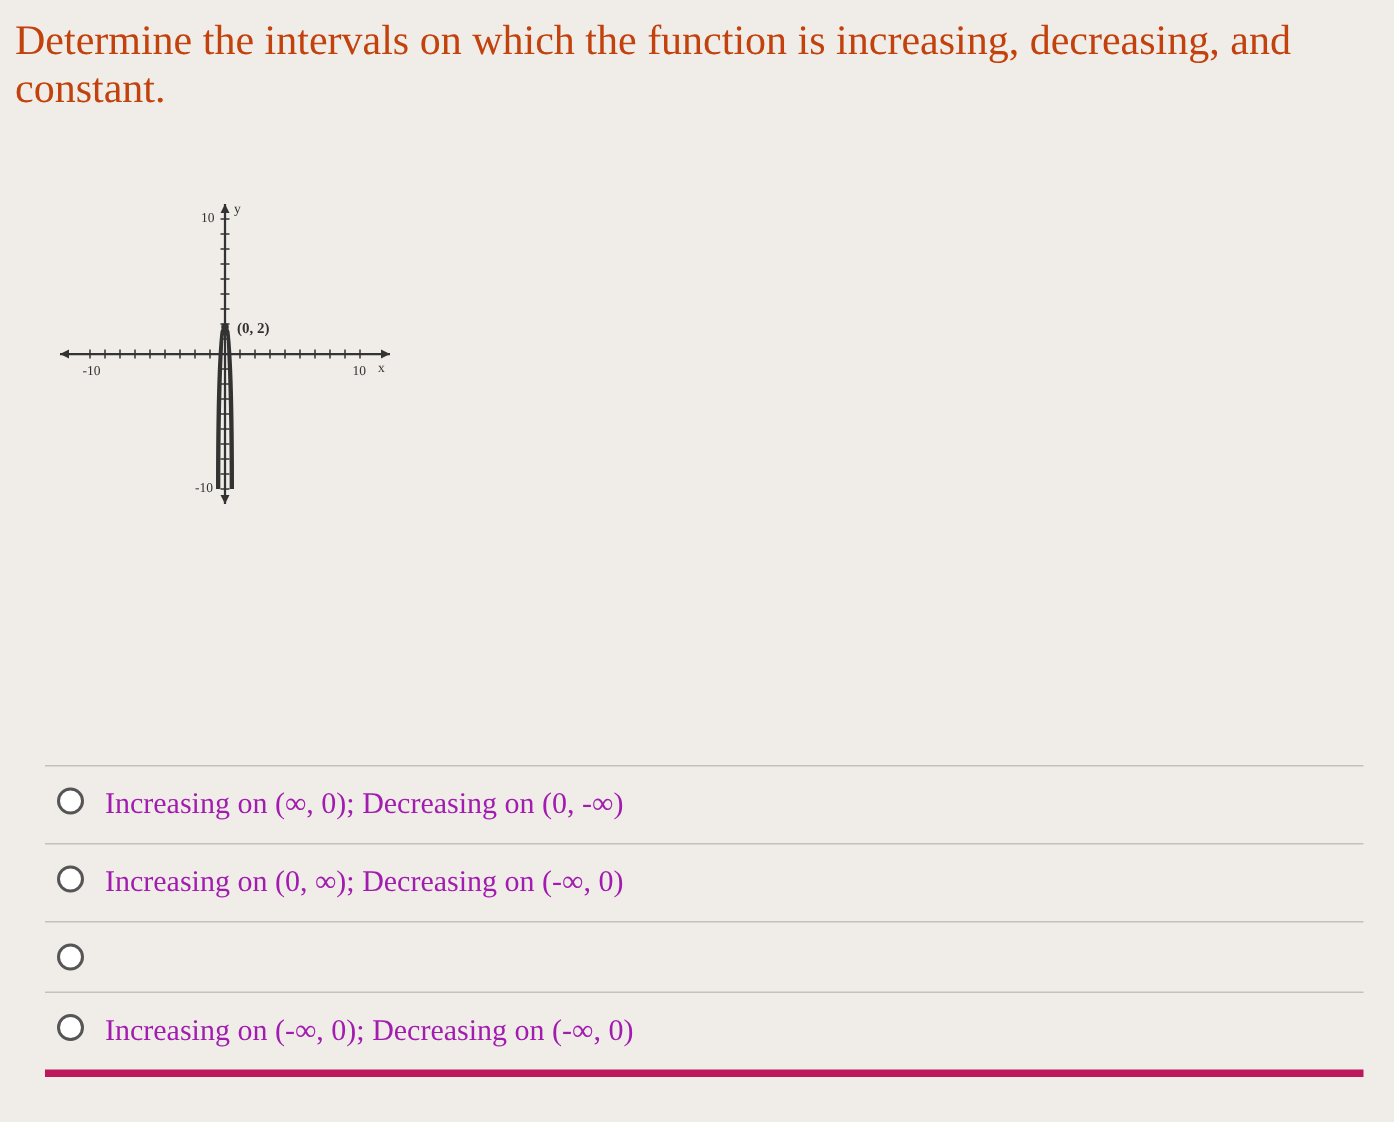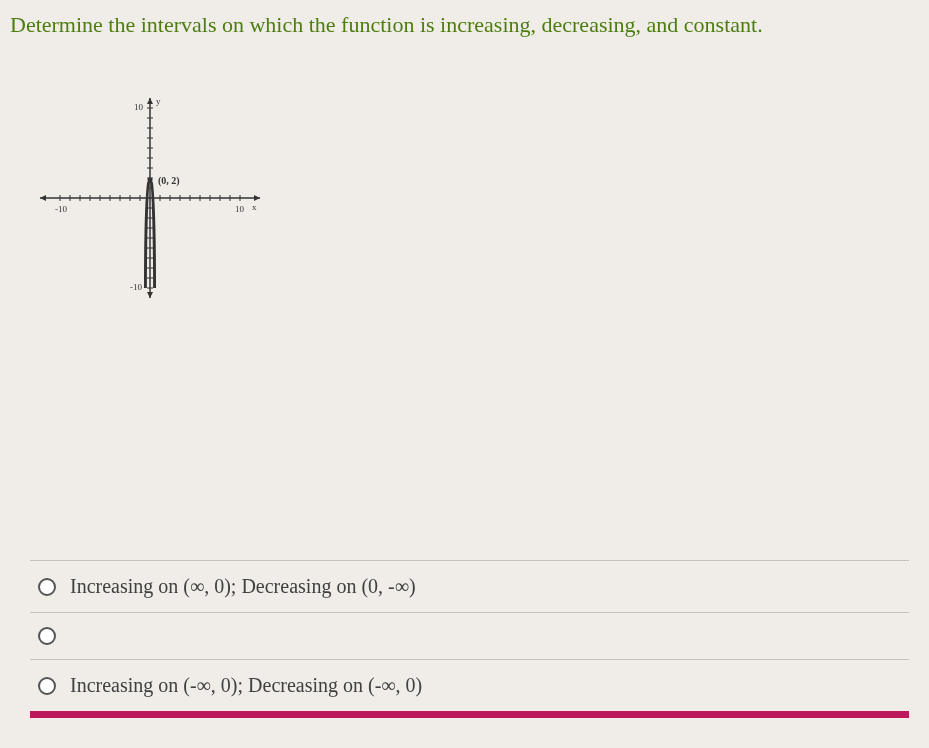--- a/index.html
+++ b/index.html
@@ -9,50 +9,50 @@
     }
     body {
       font-family: Georgia, 'Times New Roman', serif;
       background: #f0ede8;
       width: 929px;
       height: 748px;
       position: relative;
       color: #2a2a2a;
     }
     .question-text {
-      font-size: 22px;
+      font-size: 28px;
       padding: 12px 10px 20px 10px;
-      color: #4d7c0f;
+      color: #c2410c;
     }
     .graph-container {
       margin: 30px 0 0 30px;
       width: 240px;
       height: 220px;
       position: relative;
     }
     .graph-svg {
       width: 100%;
       height: 100%;
     }
     .options-container {
       position: absolute;
       bottom: 30px;
       left: 30px;
       right: 20px;
     }
     .option-row {
       display: flex;
-      align-items: center;
+      align-items: flex-start;
       padding: 14px 8px;
       border-top: 1px solid #c5c0b8;
       font-size: 20px;
-      color: #404040;
+      color: #a21caf;
     }
     .option-row:last-child {
-      border-bottom: 7px solid #be185d;
+      border-bottom: 5px solid #be185d;
     }
     .radio-circle {
       width: 18px;
       height: 18px;
       border: 2px solid #555;
       border-radius: 50%;
       margin-right: 14px;
       flex-shrink: 0;
       background: #fff;
     }
@@ -137,18 +137,22 @@
   </svg>
 </div>
 
 <div class="options-container">
   <div class="option-row">
     <span class="radio-circle"></span>
     <span>Increasing on (∞, 0); Decreasing on (0, -∞)</span>
   </div>
   <div class="option-row">
     <span class="radio-circle"></span>
+    <span>Increasing on (0, ∞); Decreasing on (-∞, 0)</span>
+  </div>
+  <div class="option-row">
+    <span class="radio-circle"></span>
   </div>
   <div class="option-row">
     <span class="radio-circle"></span>
     <span>Increasing on (-∞, 0); Decreasing on (-∞, 0)</span>
   </div>
 </div>
 
 </body></html>

